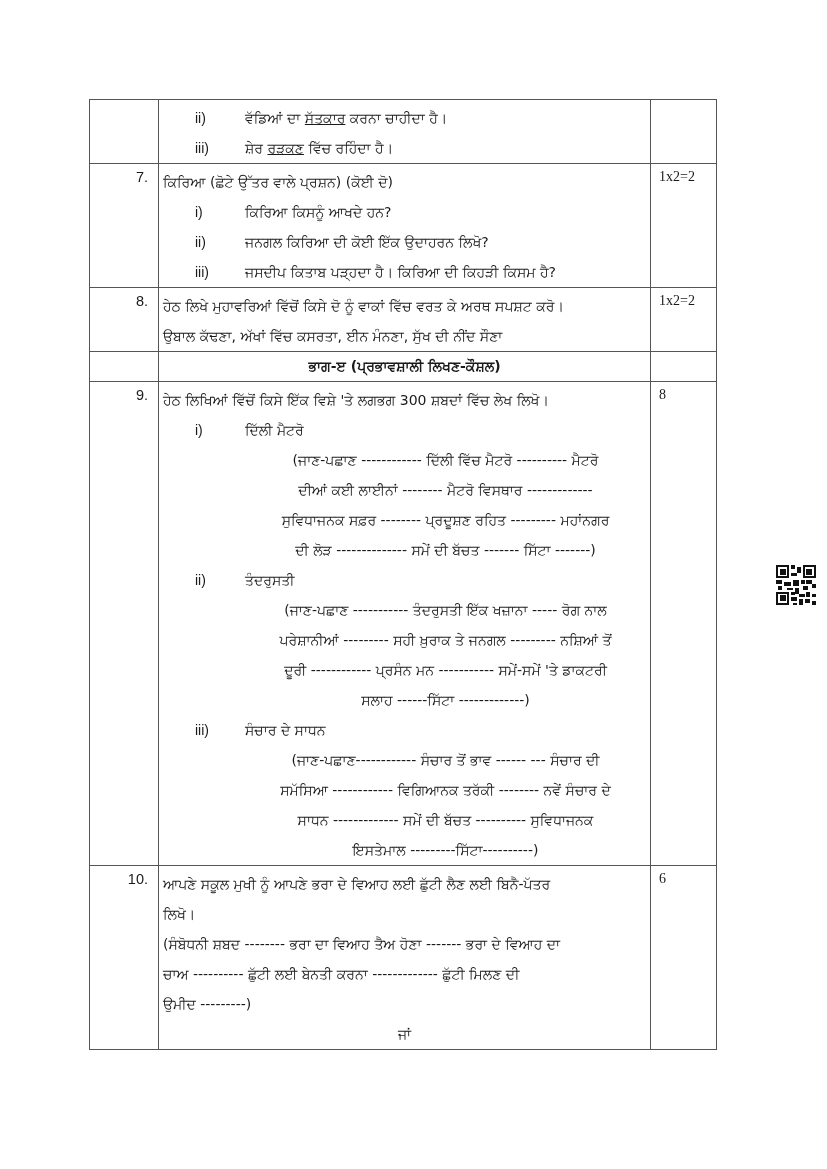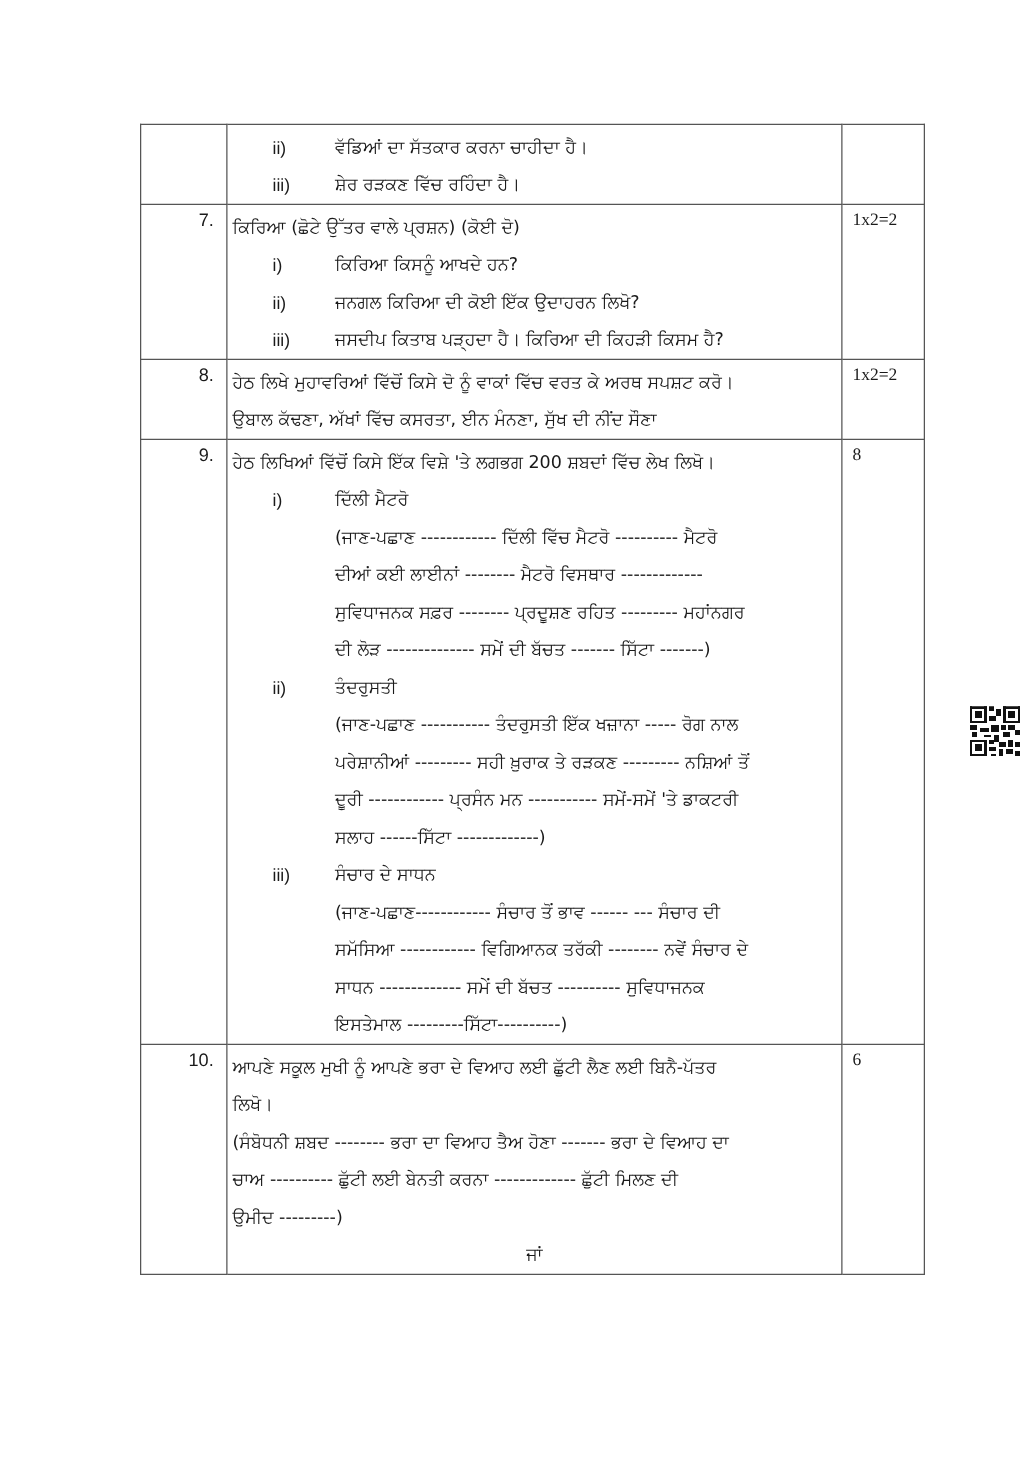--- a/index.html
+++ b/index.html
@@ -2,21 +2,21 @@
 <html><head>
 <meta charset="utf-8">
 <style>
   html, body { margin: 0; padding: 0; background: #ffffff; }
   body {
     width: 827px; height: 1169px; position: relative; overflow: hidden;
     font-family: "DejaVu Sans", "Liberation Sans", sans-serif;
     color: #1a1a1a;
   }
   .page-table {
-    position: absolute; left: 112px; top: 99px; width: 627px;
+    position: absolute; left: 89px; top: 99px; width: 627px;
     border-collapse: collapse; table-layout: fixed;
   }
   .page-table td {
     border: 1.3px solid #555;
     vertical-align: top;
     padding: 0;
   }
   col.c-num { width: 69px; }
   col.c-body { width: 492px; }
   col.c-marks { width: 66px; }
@@ -30,27 +30,27 @@
     padding-left: 8px !important; padding-top: 5px !important;
   }
   .body { padding: 3px 4px 0 4px !important; }
   .line { font-size: 14px; line-height: 30px; white-space: nowrap; }
   .sub { display: flex; }
   .sub .roman {
     width: 50px; padding-left: 32px; flex: none;
     font-family: "Liberation Sans", sans-serif; font-size: 14px; line-height: 30px;
   }
   .sub .text { font-size: 14px; line-height: 30px; white-space: nowrap; }
-  .hint { padding-left: 82px; }
+  .hint { padding-left: 82px; text-align: center; }
   .hint .line { white-space: nowrap; }
   .section-head {
     text-align: center; font-weight: bold; font-size: 14px; line-height: 28px;
   }
   .centered { text-align: center; }
-  .u { }
+  .u { text-decoration: underline; }
   .qr {
     position: absolute; left: 776px; top: 565px; width: 40px; height: 40px;
   }
 </style>
 </head>
 <body>
 
 <table class="page-table">
   <colgroup>
       <col class="c-num">
@@ -96,44 +96,49 @@
 
   <tr style="height:62px;">
     <td class="qnum">8.</td>
     <td class="body">
       <div class="line">ਹੇਠ ਲਿਖੇ ਮੁਹਾਵਰਿਆਂ ਵਿੱਚੋਂ ਕਿਸੇ ਦੋ ਨੂੰ ਵਾਕਾਂ ਵਿੱਚ ਵਰਤ ਕੇ ਅਰਥ ਸਪਸ਼ਟ ਕਰੋ।</div>
       <div class="line">ਉਬਾਲ ਕੱਢਣਾ, ਅੱਖਾਂ ਵਿੱਚ ਕਸਰਤਾ, ਈਨ ਮੰਨਣਾ, ਸੁੱਖ ਦੀ ਨੀਂਦ ਸੌਣਾ</div>
     </td>
     <td class="marks">1x2=2</td>
   </tr>
 
+  <tr style="height:30px;">
+    <td></td>
+    <td class="section-head">ਭਾਗ-ੲ (ਪ੍ਰਭਾਵਸ਼ਾਲੀ ਲਿਖਣ-ਕੌਸ਼ਲ)</td>
+    <td></td>
+  </tr>
 
   <tr style="height:480px;">
     <td class="qnum">9.</td>
     <td class="body">
-      <div class="line">ਹੇਠ ਲਿਖਿਆਂ ਵਿੱਚੋਂ ਕਿਸੇ ਇੱਕ ਵਿਸ਼ੇ 'ਤੇ ਲਗਭਗ 200 ਸ਼ਬਦਾਂ ਵਿੱਚ ਲੇਖ ਲਿਖੋ।</div>
+      <div class="line">ਹੇਠ ਲਿਖਿਆਂ ਵਿੱਚੋਂ ਕਿਸੇ ਇੱਕ ਵਿਸ਼ੇ 'ਤੇ ਲਗਭਗ 300 ਸ਼ਬਦਾਂ ਵਿੱਚ ਲੇਖ ਲਿਖੋ।</div>
 
       <div class="sub">
         <span class="roman">i)</span>
         <span class="text">ਦਿੱਲੀ ਮੈਟਰੋ</span>
       </div>
       <div class="hint">
         <div class="line">(ਜਾਣ-ਪਛਾਣ ------------ ਦਿੱਲੀ ਵਿੱਚ ਮੈਟਰੋ ---------- ਮੈਟਰੋ</div>
         <div class="line">ਦੀਆਂ ਕਈ ਲਾਈਨਾਂ  -------- ਮੈਟਰੋ ਵਿਸਥਾਰ -------------</div>
         <div class="line">ਸੁਵਿਧਾਜਨਕ ਸਫ਼ਰ -------- ਪ੍ਰਦੂਸ਼ਣ ਰਹਿਤ --------- ਮਹਾਂਨਗਰ</div>
         <div class="line">ਦੀ ਲੋੜ -------------- ਸਮੇਂ ਦੀ ਬੱਚਤ ------- ਸਿੱਟਾ -------)</div>
       </div>
 
       <div class="sub">
         <span class="roman">ii)</span>
         <span class="text">ਤੰਦਰੁਸਤੀ</span>
       </div>
       <div class="hint">
         <div class="line">(ਜਾਣ-ਪਛਾਣ ----------- ਤੰਦਰੁਸਤੀ ਇੱਕ ਖਜ਼ਾਨਾ ----- ਰੋਗ ਨਾਲ</div>
-        <div class="line">ਪਰੇਸ਼ਾਨੀਆਂ --------- ਸਹੀ ਖ਼ੁਰਾਕ ਤੇ ਰੜਕਣ --------- ਨਸ਼ਿਆਂ ਤੋਂ</div>
+        <div class="line">ਪਰੇਸ਼ਾਨੀਆਂ --------- ਸਹੀ ਖ਼ੁਰਾਕ ਤੇ ਜਨਗਲ --------- ਨਸ਼ਿਆਂ ਤੋਂ</div>
         <div class="line">ਦੂਰੀ ------------ ਪ੍ਰਸੰਨ ਮਨ ----------- ਸਮੇਂ-ਸਮੇਂ 'ਤੇ ਡਾਕਟਰੀ</div>
         <div class="line">ਸਲਾਹ ------ਸਿੱਟਾ -------------)</div>
       </div>
 
       <div class="sub">
         <span class="roman">iii)</span>
         <span class="text">ਸੰਚਾਰ ਦੇ ਸਾਧਨ</span>
       </div>
       <div class="hint">
         <div class="line">(ਜਾਣ-ਪਛਾਣ------------ ਸੰਚਾਰ ਤੋਂ ਭਾਵ ------ --- ਸੰਚਾਰ ਦੀ</div>

